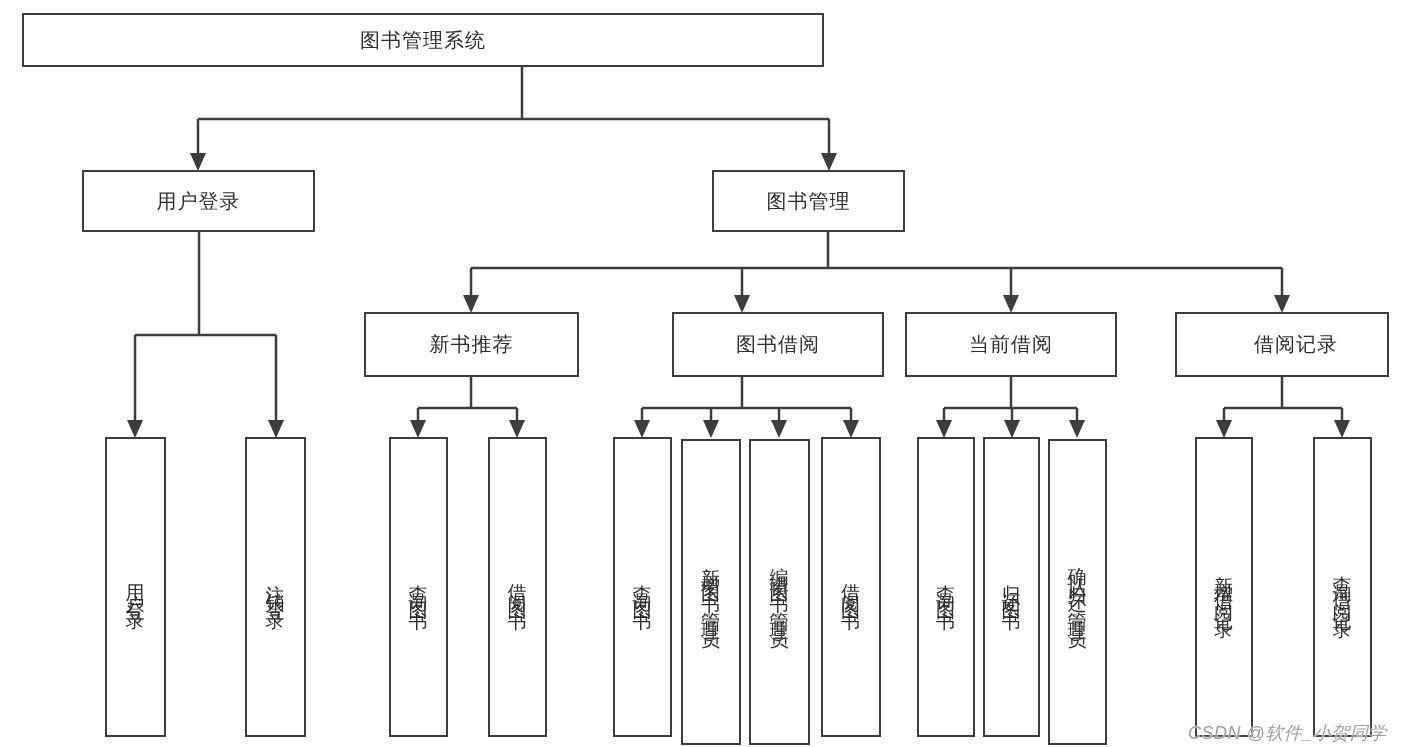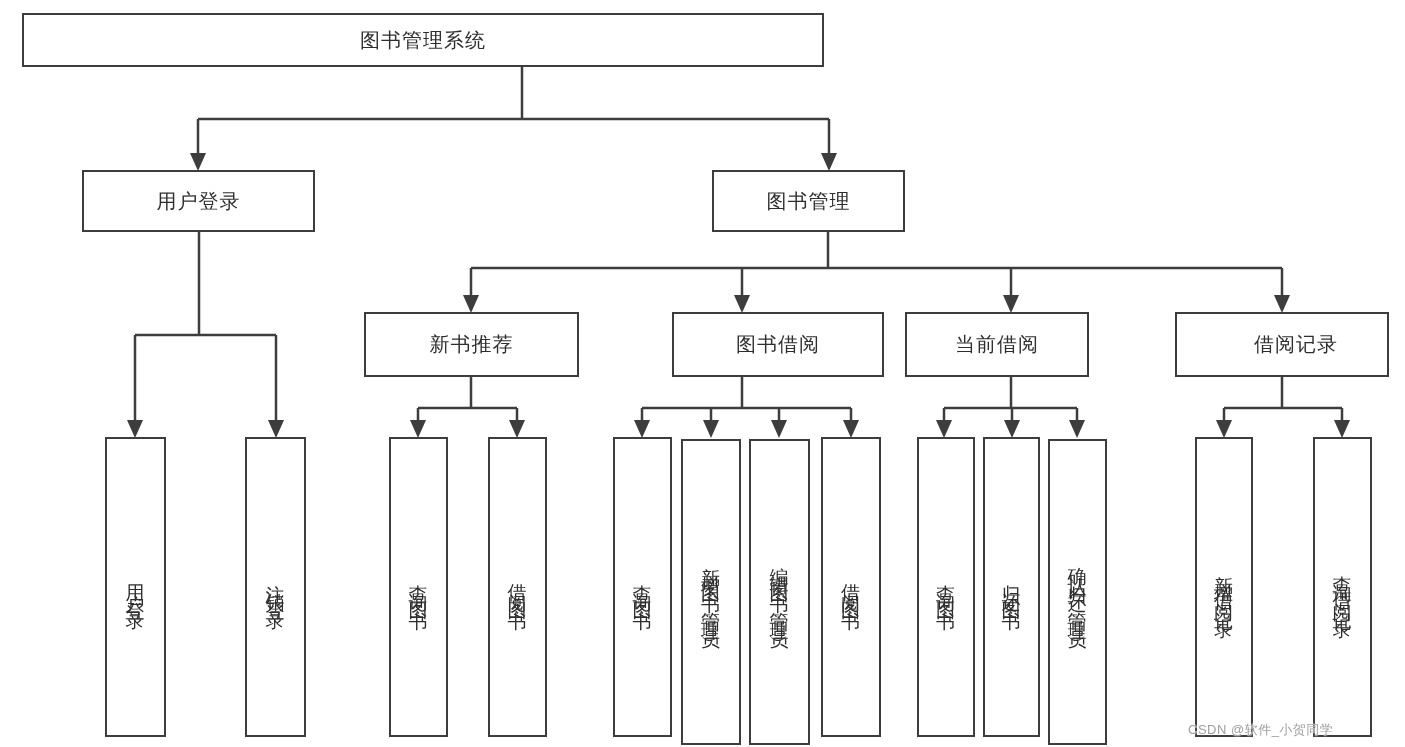--- a/index.html
+++ b/index.html
@@ -47,46 +47,47 @@
     letter-spacing: 9px;
     line-height: 1;
     white-space: nowrap;
   }
   
   .n-root     { left: 22px;  top: 13px;  width: 802px; height: 54px; }
   .n-login    { left: 82px;  top: 170px; width: 233px;  height: 62px; }
   .n-mgmt     { left: 712px; top: 170px; width: 193px;  height: 62px; }
   .n-rec      { left: 364px; top: 312px; width: 215px;  height: 65px; text-align: center; }
   .n-borrow   { left: 636px; top: 312px; width: 212px;  height: 65px; margin-left: 36px; }
-  .n-current  { left: 905px; top: 312px; width: 184px;  height: 65px; }
+  .n-current  { left: 905px; top: 312px; width: 212px;  height: 65px; }
   .n-records  { left: 1175px;top: 312px; width: 214px;  height: 65px; padding-left: 28px; }
   
   .l1  { left: 105px;  width: 61px; }
   .l2  { left: 245px;  width: 61px; }
   .l3  { left: 389px;  width: 59px; }
   .l4  { left: 488px;  width: 59px; }
   .l5  { left: 613px;  width: 59px; }
   .l6  { left: 681px;  width: 60px; }
   .l7  { left: 749px;  width: 61px; }
   .l8  { left: 821px;  width: 60px; }
   .l9  { left: 917px;  width: 58px; }
   .l10 { left: 983px;  width: 57px; }
   .l11 { left: 1048px; width: 59px; }
   .l12 { left: 1195px; width: 58px; }
   .l13 { left: 1313px; width: 59px; }
   .watermark {
     position: absolute;
     z-index: 3;
     left: 1188px;
     top: 721px;
-    font-size: 13px;
+    font-size: 18px;
     color: #9e9e9e;
     letter-spacing: 0.5px;
     white-space: nowrap;
     text-shadow: 0 0 2px #ffffff, 0 0 1px #ffffff;
+    font-style: italic;
   }
 </style>
 </head>
 <body>
 
 <div id="canvas">
 
   <svg id="wires" width="1405" height="747" viewBox="0 0 1405 747">
     <path fill="none" stroke="#3d3d3d" stroke-width="2.5" d="M522 67 V119 M198 119 H829 M198 119 V153 M829 119 V153
          M199 232 V335 M135 335 H276 M135 335 V420 M276 335 V420

